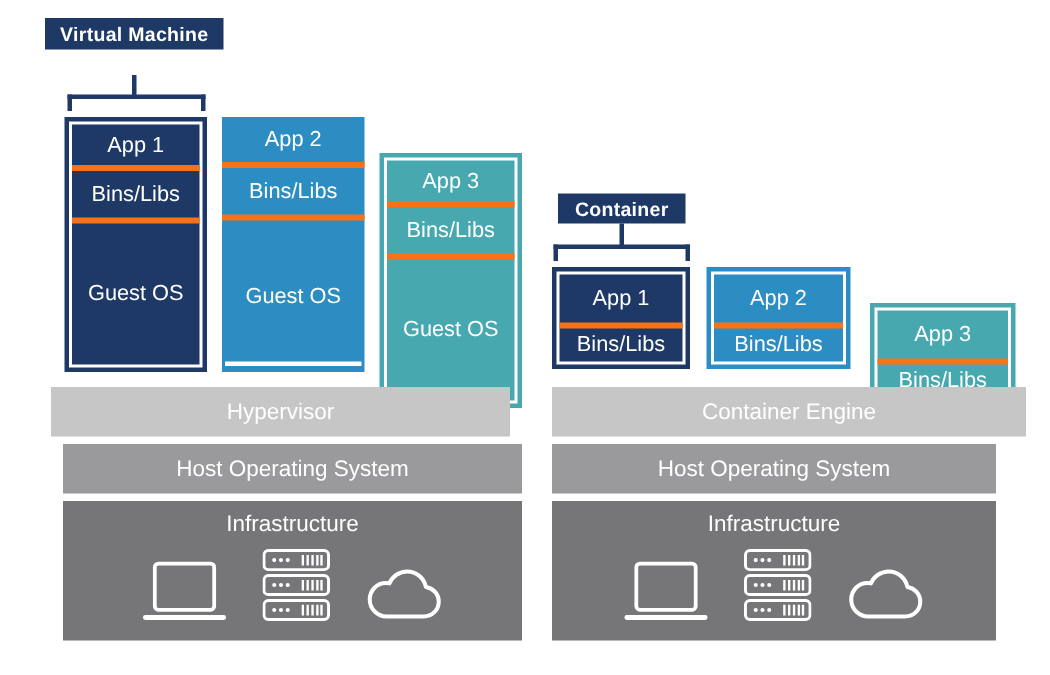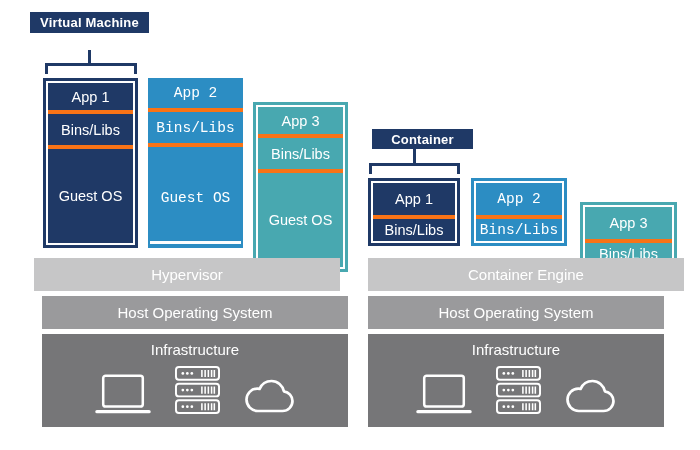--- a/index.html
+++ b/index.html
@@ -24,21 +24,21 @@
   .stem{position:absolute;background:var(--navy);}
   .bracket{
     position:absolute;box-sizing:border-box;
     border-top:3px solid var(--navy);
     border-left:3px solid var(--navy);
     border-right:3px solid var(--navy);
   }
   
   .col{position:absolute;box-sizing:border-box;color:#fff;}
   .col.navy{background:var(--navy);}
-  .col.blue{background:var(--blue);font-family:Liberation Mono, monospace;}
+  .col.blue{background:var(--blue);}
   .col.teal{background:var(--teal);margin-top:24px;}
   .col.outlined{padding:3px;}
   .inner{width:100%;height:100%;box-sizing:border-box;display:flex;flex-direction:column;position:relative;}
   .outlined .inner{border:2px solid #fff;}
   .no-outline .inner::after{
     content:"";position:absolute;left:2px;right:2px;bottom:4px;height:3px;background:#fff;
   }
   .sec{display:flex;align-items:center;justify-content:center;font-size:14.5px;flex:0 0 auto;}
   .sec + .sec{border-top:4px solid #f97316;}
   .vm-col .sec-app{flex:0 0 27px;}
@@ -126,21 +126,21 @@
           <path d="M27.5 21v7.2M30.8 21v7.2M34.1 21v7.2M37.4 21v7.2M40.2 21v7.2"></path>
           <path d="M27.5 38v7.2M30.8 38v7.2M34.1 38v7.2M37.4 38v7.2M40.2 38v7.2"></path>
         </g>
       </svg>
       <svg width="52" height="38" viewBox="0 0 52 38">
         <path fill="none" stroke="#fff" stroke-width="2.7" stroke-linejoin="round" d="M13.8 34 h24.7 c5.5 0 10-4.4 10-9.9 0-5-3.7-9.1-8.6-9.8 C38.7 8.4 33.6 4 27.5 4 c-5.3 0-9.9 3.2-11.9 7.9 -0.7-.15-1.5-.25-2.3-.25 C7.4 11.65 2.5 16.5 2.5 22.6 c0 6.3 5.1 11.4 11.3 11.4 z"></path>
       </svg>
     </div>
   </div>
 
-  <div class="callout" style="left:372px;top:129px;width:101px;height:20px;">Container</div>
+  <div class="callout" style="left:372px;top:129px;width:85px;height:20px;">Container</div>
   <div class="stem" style="left:413px;top:149px;width:3px;height:15px;"></div>
   <div class="bracket" style="left:369px;top:163px;width:91px;height:11px;"></div>
 
   <div class="col navy outlined ct-col" style="left:368px;top:178px;width:92px;height:68px;">
     <div class="inner">
       <div class="sec sec-app">App 1</div>
       <div class="sec sec-bins">Bins/Libs</div>
     </div>
   </div>
   <div class="col blue outlined ct-col" style="left:471px;top:178px;width:96px;height:68px;">

